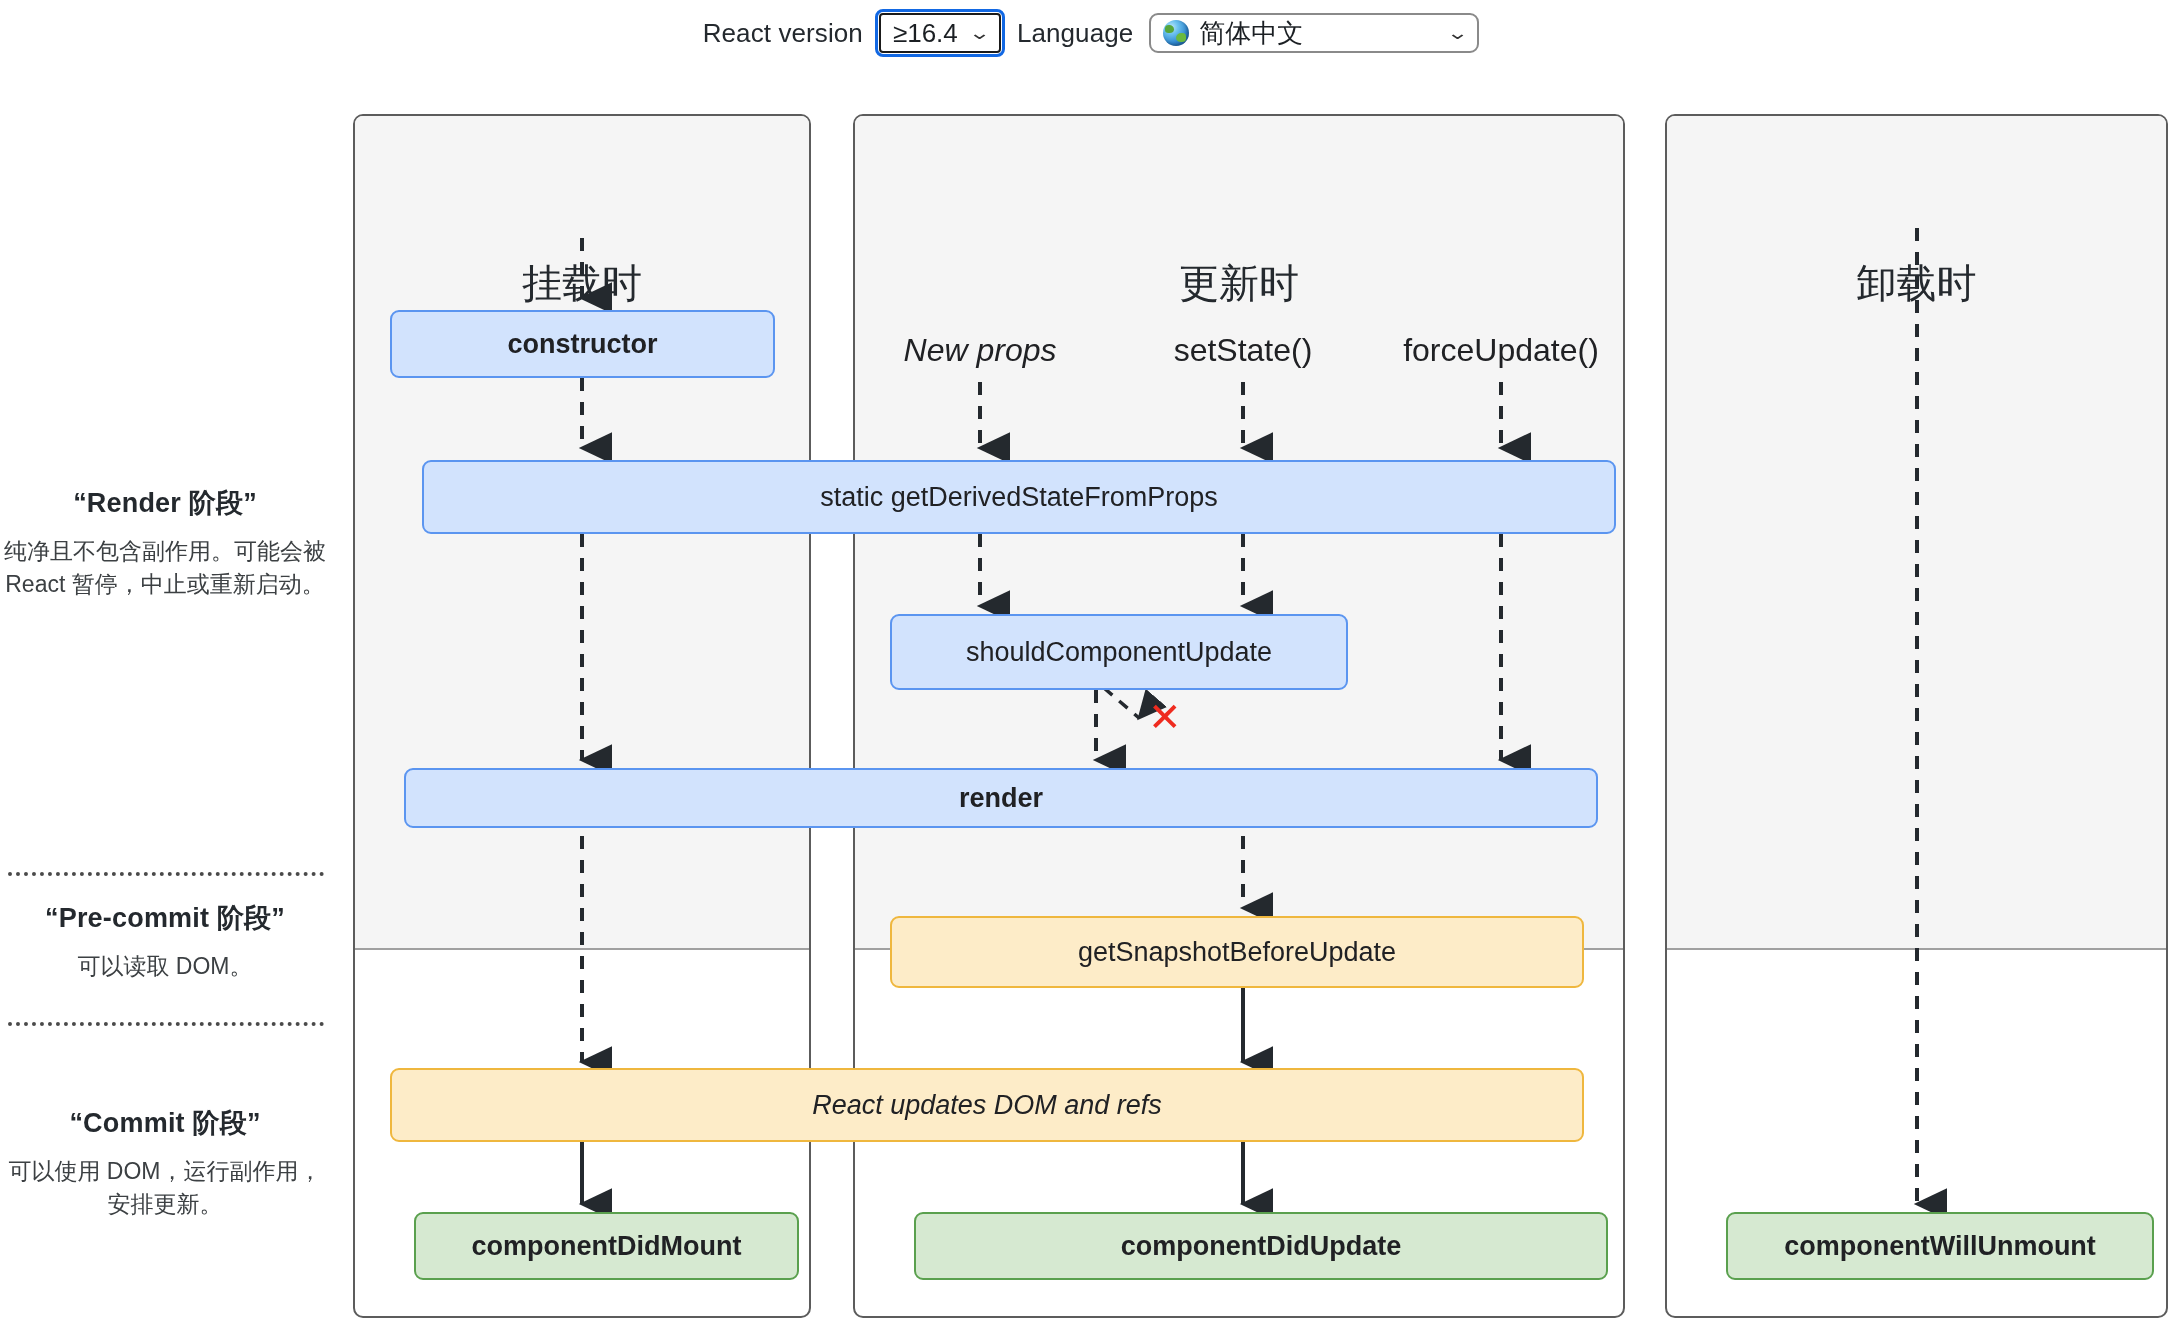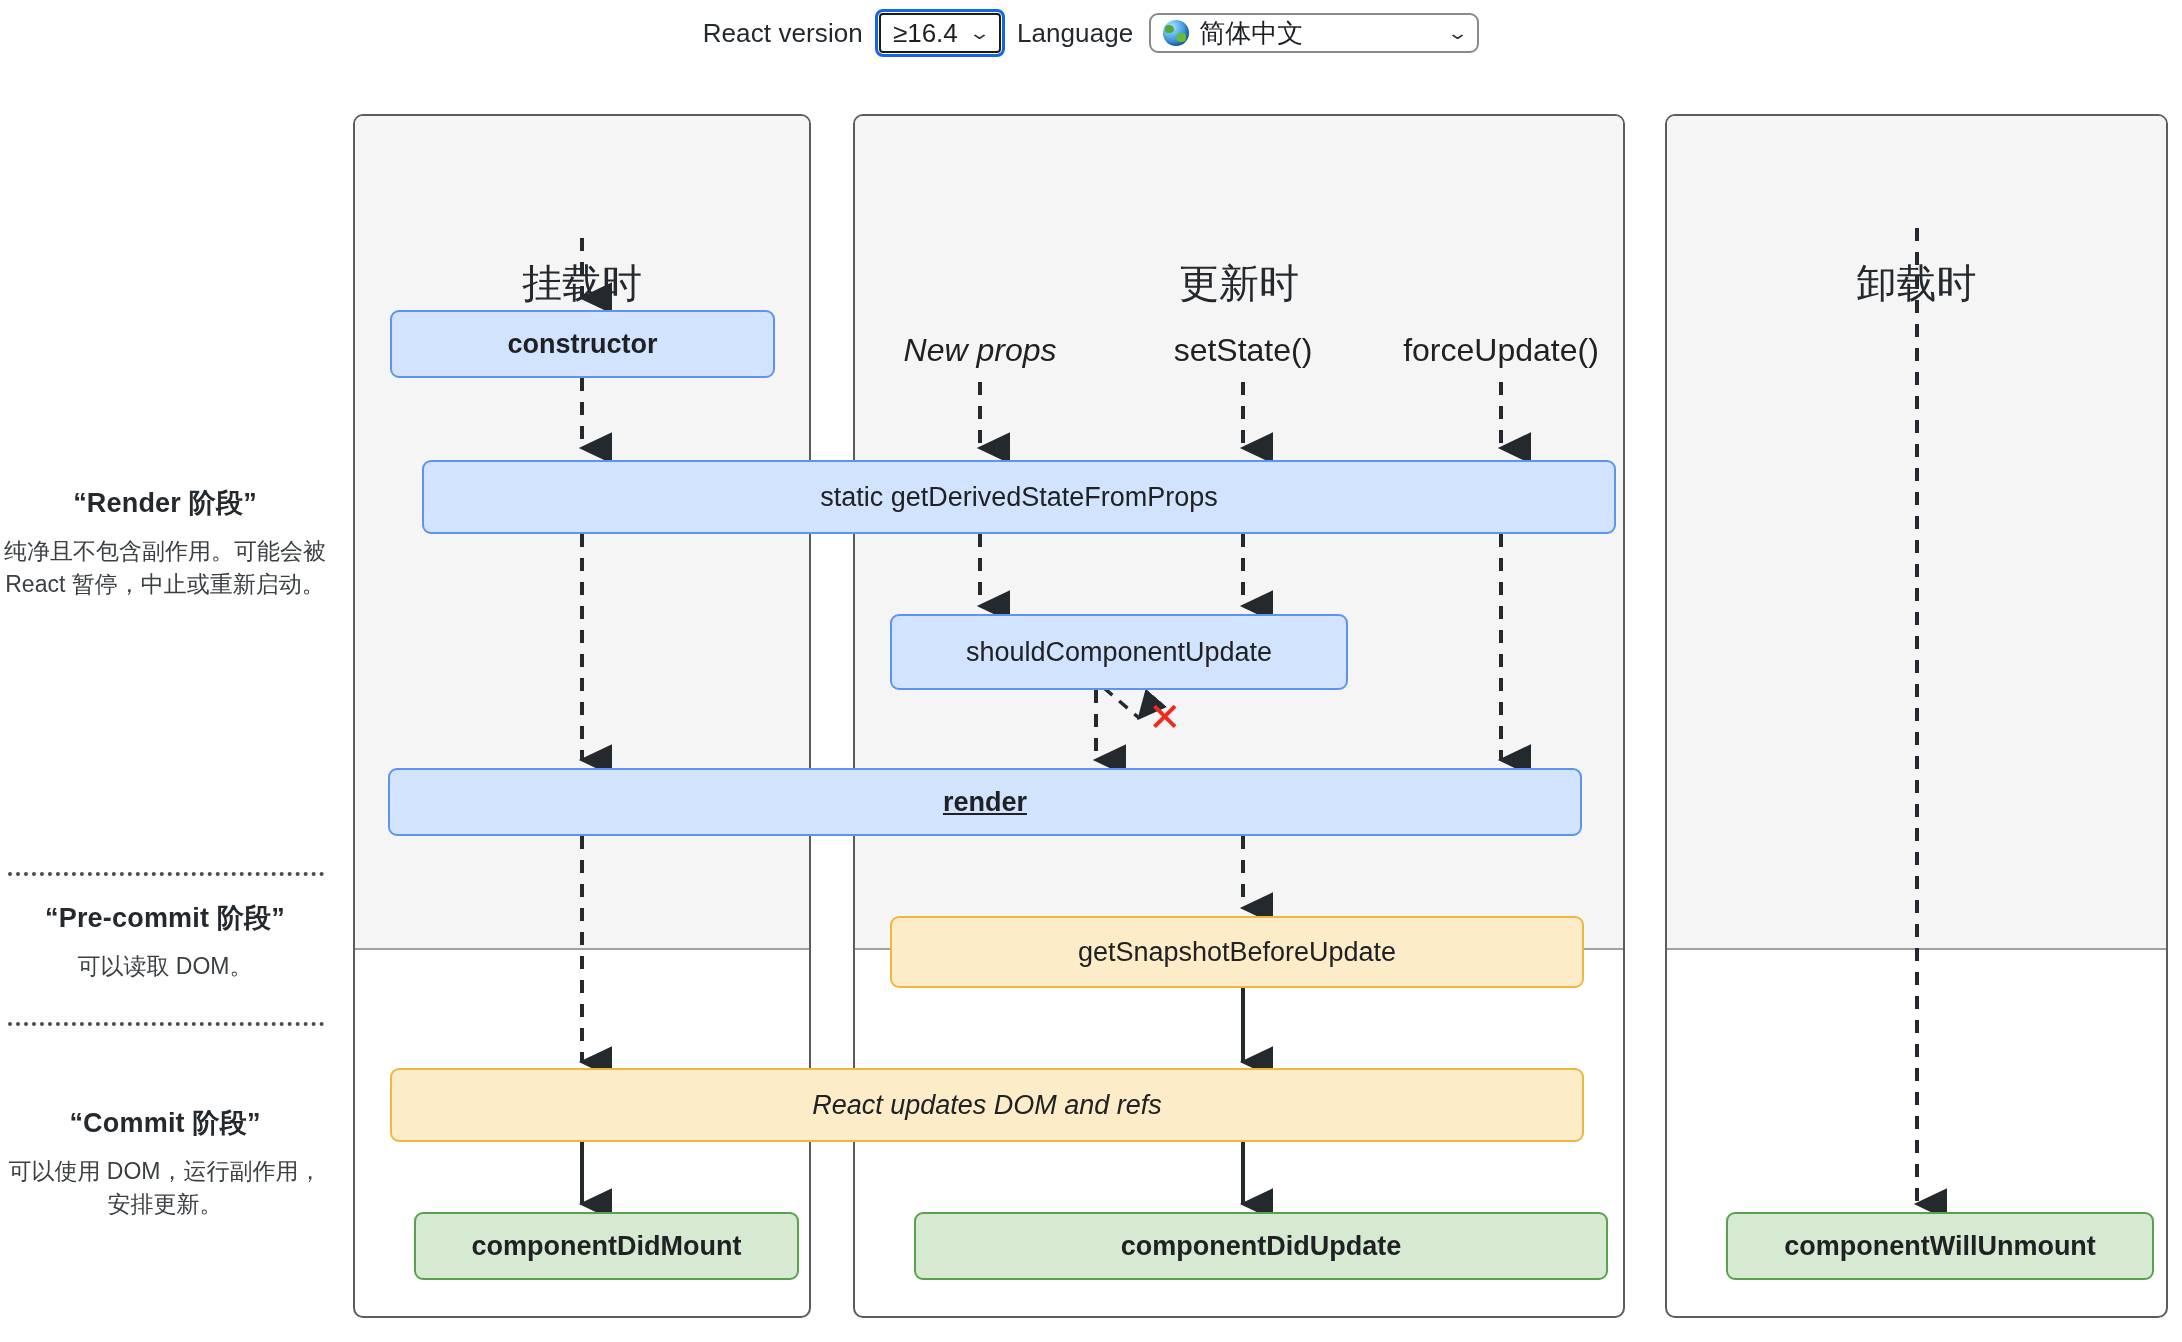--- a/index.html
+++ b/index.html
@@ -217,21 +217,21 @@
   <div class="trigger-label" style="left:1386px; top:332px; width:230px;">forceUpdate()</div>
 
   <div class="lbox blue bold" style="left:390px; top:310px; width:385px; height:68px;">constructor</div>
 
   <div class="lbox blue" style="left:390px; top:460px; width:1194px; height:74px;margin-left:32px;">static getDerivedStateFromProps</div>
 
   <div class="lbox blue" style="left:890px; top:614px; width:458px; height:76px;">shouldComponentUpdate</div>
 
   <div class="xmark" style="left:1148px; top:697px;">✕</div>
 
-  <div class="lbox blue bold" style="left:388px; top:768px; width:1194px; height:68px;text-decoration:underline;">render</div>
+  <div class="lbox blue bold" style="left:404px; top:768px; width:1194px; height:60px;">render</div>
 
   <div class="lbox orange italic" style="left:390px; top:1068px; width:1194px; height:74px;">React updates DOM and refs</div>
 
   <div class="lbox orange" style="left:890px; top:916px; width:694px; height:72px;">getSnapshotBeforeUpdate</div>
 
   <div class="lbox green bold" style="left:390px; top:1212px; width:385px; height:68px;">componentDidMount</div>
 
   <div class="lbox green bold" style="left:890px; top:1212px; width:694px; height:68px;">componentDidUpdate</div>
 
   <div class="lbox green bold" style="left:1702px; top:1212px; width:428px; height:68px;">componentWillUnmount</div>

